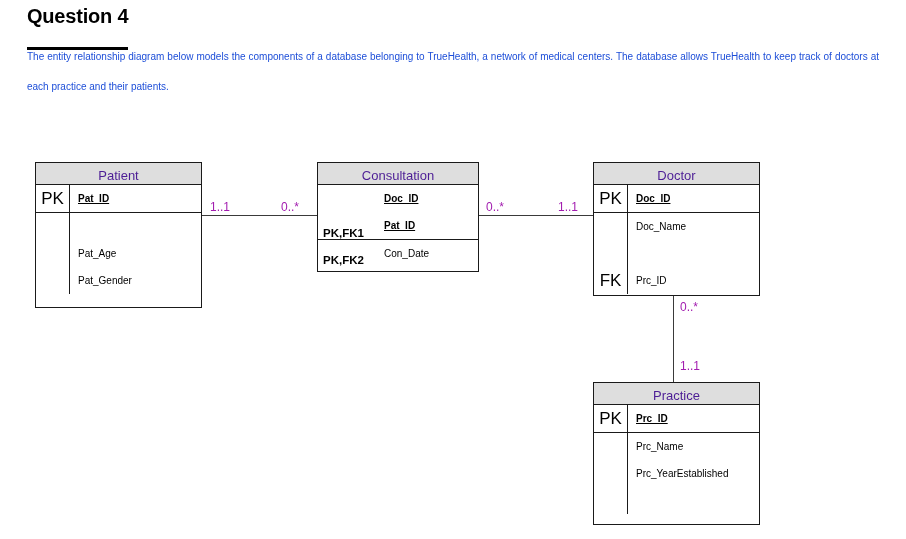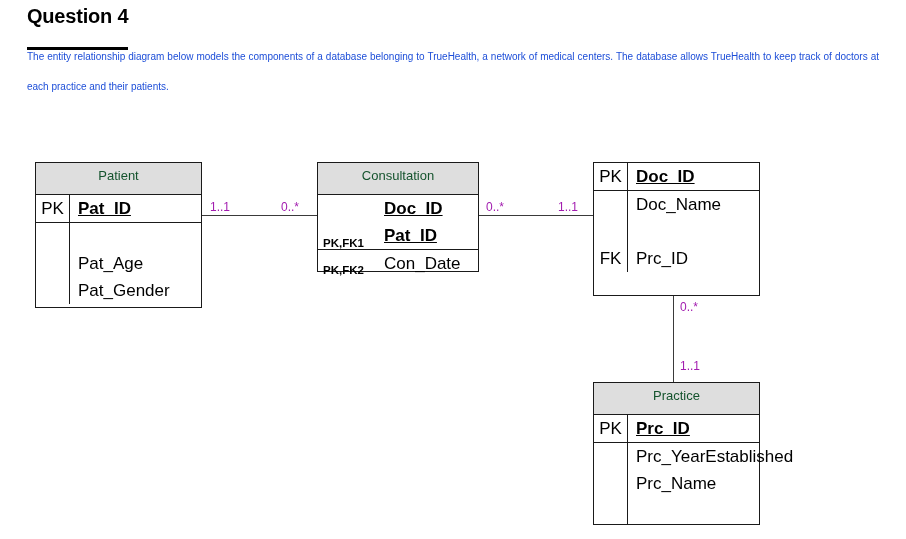--- a/index.html
+++ b/index.html
@@ -53,27 +53,27 @@
 
   
   .entity {
     position: absolute;
     border: 1.5px solid #1a1a1a;
     background: #ffffff;
     box-sizing: border-box;
     font-size: 12.5px;
   }
   .entity-header {
-    height: 32px;
+    height: 22px;
     line-height: 26px;
     text-align: center;
     background: #dedede;
     border-bottom: 1.5px solid #1a1a1a;
     font-size: 13px;
-    color: #14532d;
+    color: #4c1d95;
     box-sizing: border-box;
   }
   .entity-section {
     box-sizing: border-box;
   }
   .section-divider {
     border-bottom: 1.5px solid #1a1a1a;
   }
   .attr-row {
     display: flex;
@@ -97,21 +97,21 @@
     padding-left: 5px;
     font-weight: bold;
     font-size: 11.5px;
     margin-top: 48px;
   }
   .attr-name {
     flex: 1;
     display: flex;
     align-items: center;
     padding-left: 8px;
-    font-size: 17px;
+    font-size: 10px;
     box-sizing: border-box;
   }
   .attr-name.pk {
     font-weight: bold;
     text-decoration: underline;
   }
 
   
   .conn-h {
     position: absolute;
@@ -188,20 +188,21 @@
     </div>
     <div class="entity-section">
       <div class="attr-row">
         <div class="attr-key wide"></div>
         <div class="attr-name">Con_Date</div>
       </div>
     </div>
   </div>
 
   <div class="entity" style="left:593px; top:162px; width:167px; height:134px;">
+    <div class="entity-header">Doctor</div>
     <div class="entity-section section-divider">
       <div class="attr-row">
         <div class="attr-key">PK</div>
         <div class="attr-name pk">Doc_ID</div>
       </div>
     </div>
     <div class="entity-section">
       <div class="attr-row">
         <div class="attr-key"></div>
         <div class="attr-name">Doc_Name</div>
@@ -220,25 +221,25 @@
     <div class="entity-header">Practice</div>
     <div class="entity-section section-divider">
       <div class="attr-row">
         <div class="attr-key">PK</div>
         <div class="attr-name pk">Prc_ID</div>
       </div>
     </div>
     <div class="entity-section">
       <div class="attr-row">
         <div class="attr-key"></div>
+        <div class="attr-name">Prc_Name</div>
+      </div>
+      <div class="attr-row">
+        <div class="attr-key"></div>
         <div class="attr-name">Prc_YearEstablished</div>
       </div>
       <div class="attr-row">
         <div class="attr-key"></div>
-        <div class="attr-name">Prc_Name</div>
-      </div>
-      <div class="attr-row">
-        <div class="attr-key"></div>
       </div>
     </div>
   </div>
 
 </div>
 
 </body></html>

